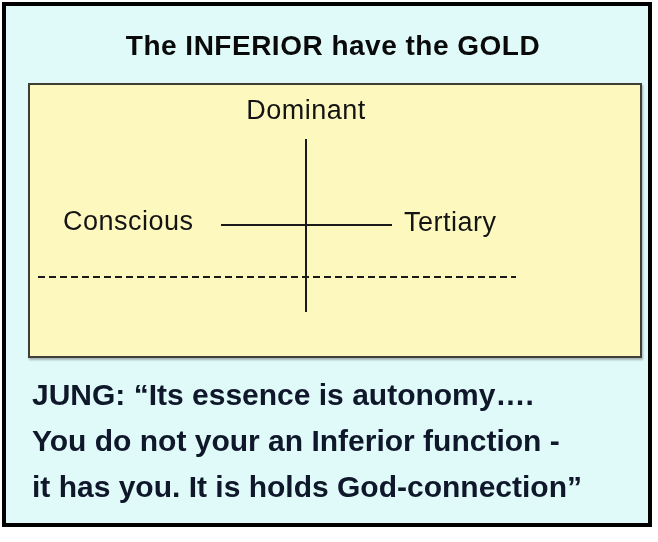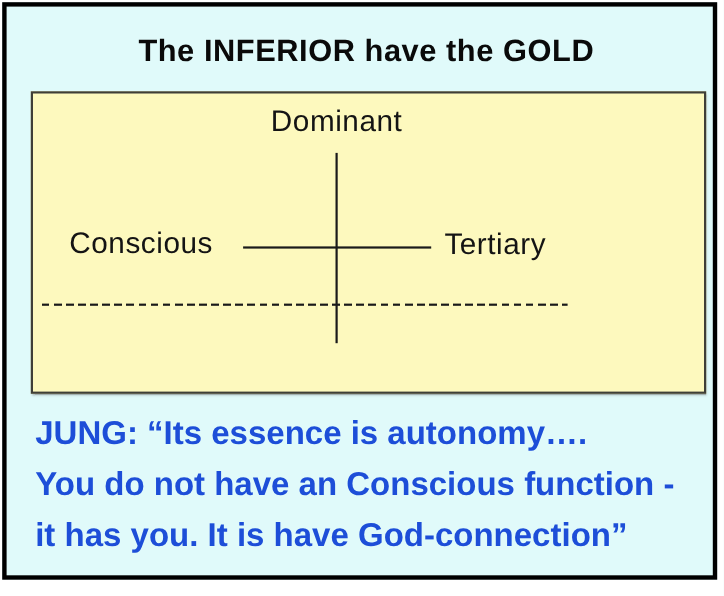--- a/index.html
+++ b/index.html
@@ -76,21 +76,21 @@
     background: repeating-linear-gradient(90deg, #1a1a1a 0px, #1a1a1a 7px, rgba(0,0,0,0) 7px, rgba(0,0,0,0) 11px);
   }
   .quote {
     position: absolute;
     left: 26px; top: 366px;
     width: 620px;
     font-size: 30px;
     font-weight: bold;
     line-height: 46px;
     white-space: nowrap;
-    color: #1d4ed8;
+    color: #0f172a;
   }
 </style>
 </head>
 <body>
 
 <div class="panel">
 
   <div class="title">The INFERIOR have the GOLD</div>
 
   <div class="diagram">
@@ -106,17 +106,17 @@
 
 
     <div class="dashline"></div>
 
 
 
   </div>
 
   <div class="quote">
     <div>JUNG: “Its essence is autonomy….</div>
-    <div>You do not have an Conscious function -</div>
-    <div>it has you. It is have God-connection”</div>
+    <div>You do not your an Inferior function -</div>
+    <div>it has you. It is holds God-connection”</div>
   </div>
 
 </div>
 
 </body></html>

